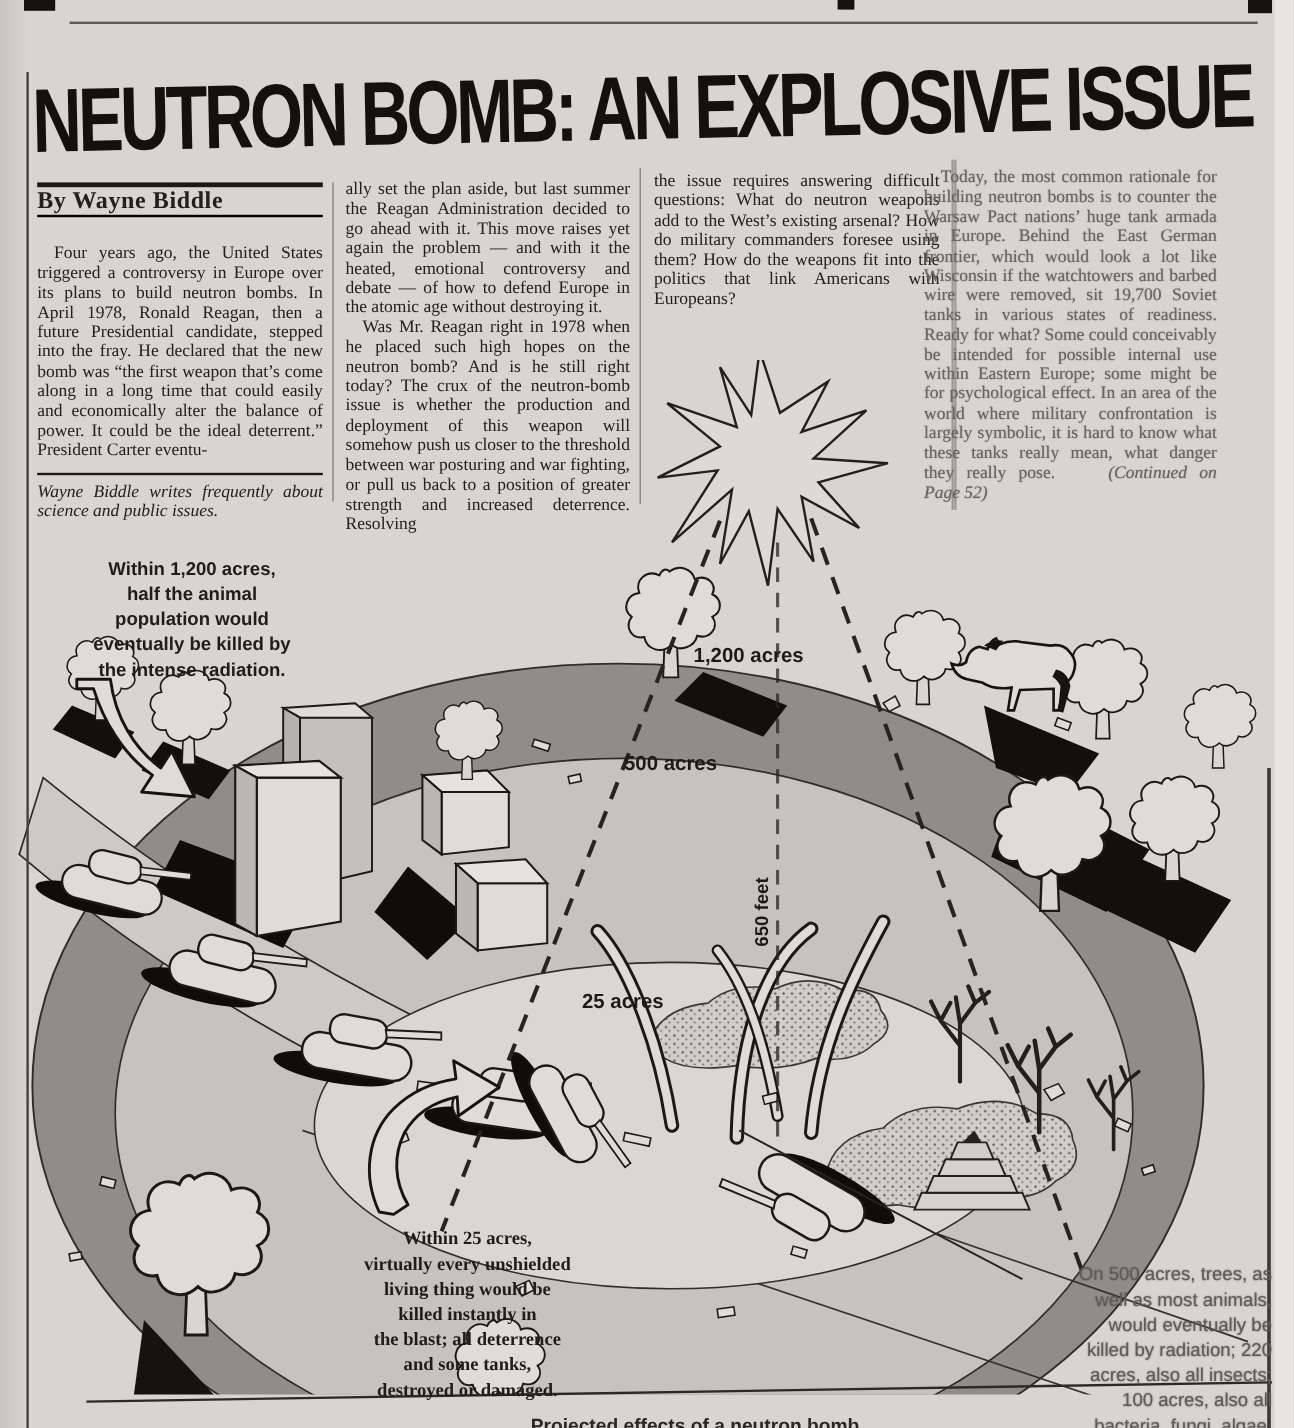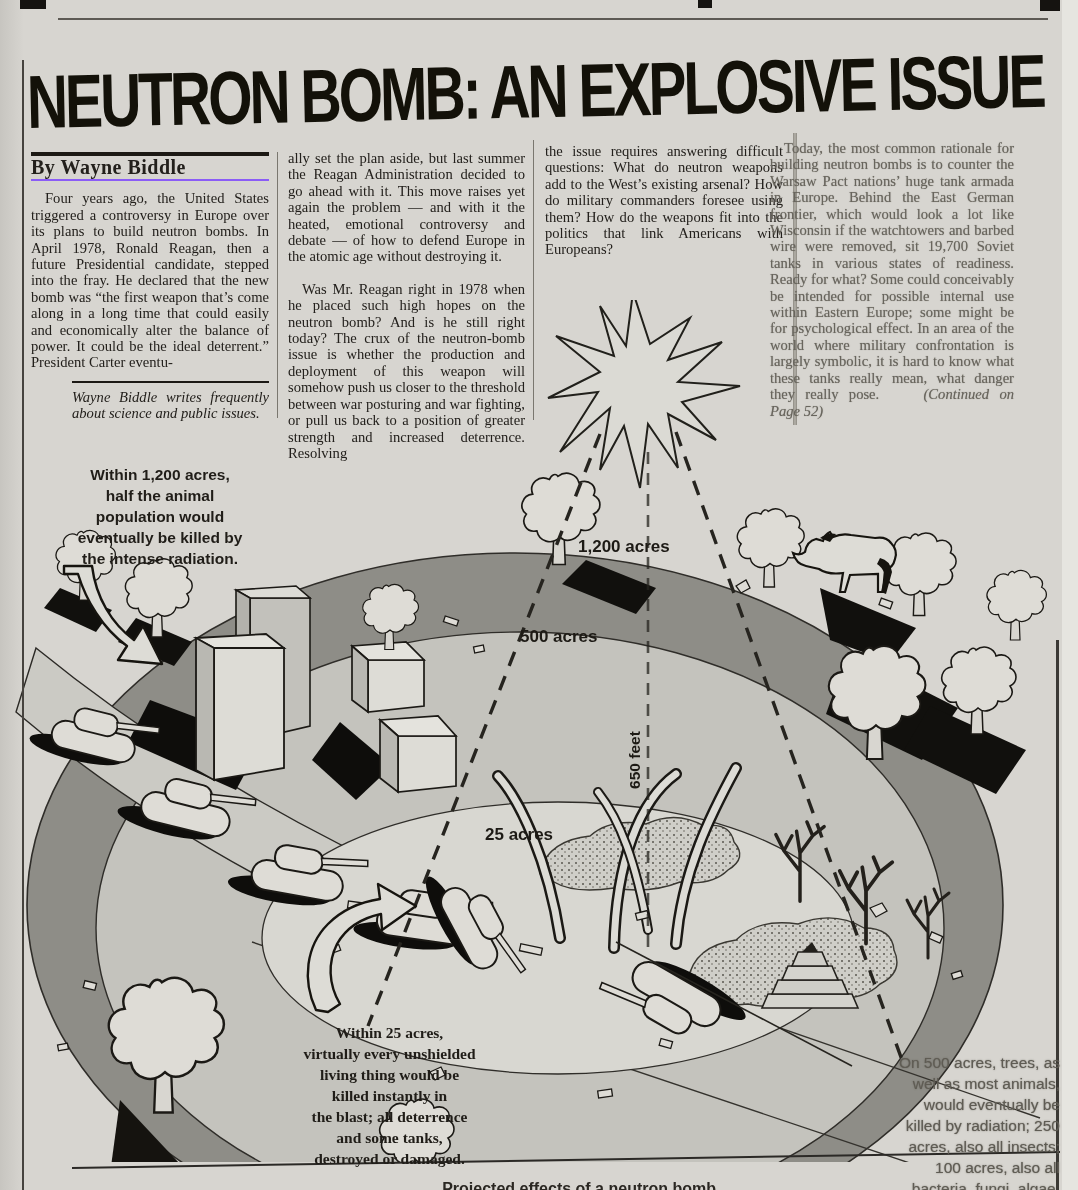--- a/index.html
+++ b/index.html
@@ -23,27 +23,27 @@
     position:absolute;left:26px;top:20px;width:1030px;height:84px;z-index:4;
     font-family:"Liberation Sans",sans-serif;font-weight:bold;
     font-size:57px;letter-spacing:-3px;color:#131109;
     transform:rotate(-1.2deg) scale(1.0,1.32);transform-origin:left top;
     white-space:nowrap;
   }
 
   .col{position:absolute;z-index:4;font-size:14.6px;line-height:16.4px;text-align:justify;}
   .col p{margin:0;}
   .col p.indent{text-indent:14px;}
-  .col p + p{margin-top:16px;}
-
-  .byline-box{border-top:4px solid #1c1914;border-bottom:2px solid #8b5cf6;
-    padding:3px 0 4px 0;margin-bottom:9px;
+  .col p + p{margin-top:0;}
+
+  .byline-box{border-top:4px solid #1c1914;border-bottom:2px solid #000000;
+    padding:3px 0 4px 0;margin-bottom:22px;
     font-size:20px;font-weight:bold;letter-spacing:.5px;}
   .bio{border-top:2px solid #1c1914;margin-top:10px;padding-top:6px;
-    font-style:italic;font-size:14.6px;margin-left:41px;}
+    font-style:italic;font-size:14.6px;}
 
   .faded{color:#68655d;text-shadow:0 0 1px rgba(80,76,68,.55);}
   .continued{font-style:italic;padding-left:34px;}
 
   .callout{
     position:absolute;z-index:6;
     font-family:"Liberation Sans",sans-serif;font-weight:600;
     font-size:15.5px;line-height:21px;color:#201d18;text-align:center;
   }
   .callout div{white-space:nowrap;}
@@ -283,19 +283,19 @@
   <div>killed instantly in</div>
   <div>the blast; all deterrence</div>
   <div>and some tanks,</div>
   <div>destroyed or damaged.</div>
 </div>
 
 <div class="callout right" style="left:848px;top:1052px;width:212px;">
   <div>On 500 acres, trees, as</div>
   <div>well as most animals,</div>
   <div>would eventually be</div>
-  <div>killed by radiation; 250</div>
+  <div>killed by radiation; 220</div>
   <div>acres, also all insects;</div>
   <div>100 acres, also all</div>
   <div>bacteria, fungi, algae.</div>
 </div>
 
 <div class="caption-cut">Projected effects of a neutron bomb</div>
 
 </body></html>

